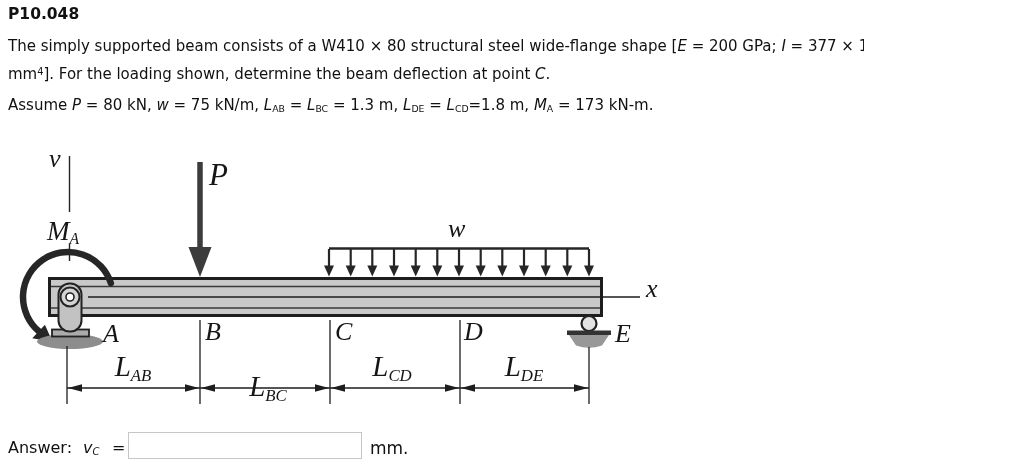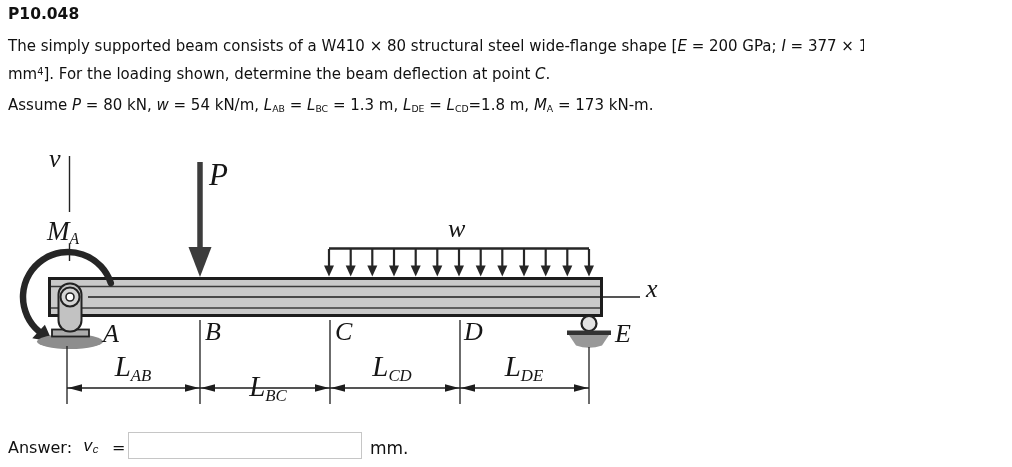--- a/index.html
+++ b/index.html
@@ -31,41 +31,41 @@
   .lbl-a   { left:103px; top:321px; font-size:26px; }
   .lbl-b   { left:205px; top:319px; font-size:26px; }
   .lbl-c   { left:335px; top:319px; font-size:26px; }
   .lbl-d   { left:464px; top:319px; font-size:26px; }
   .lbl-e   { left:615px; top:321px; font-size:26px; }
   .lbl-dim { top:352px; font-size:29px; transform:translateX(-50%); }
   .lbl-lab { left:133px; } .lbl-lbc { left:268px;margin-top:20px; }
   .lbl-lcd { left:392px; } .lbl-lde { left:524px; }
   
   .ans-prefix { left:8px;  top:438px; font-size:16px; color:#111; }
-  .ans-var    { left:83px; top:438px; font-size:16px; color:#111; font-style:italic;font-family:Liberation Mono, monospace; }
+  .ans-var    { left:83px; top:438px; font-size:16px; color:#111; font-style:italic; }
   .ans-eq     { left:112px; top:438px; font-size:16px; color:#111; }
   .ans-unit   { left:370px; top:438px; font-size:17px; color:#111; }
   .ans-input {
     position:absolute; left:128px; top:432px; width:234px; height:27px;
     border:1px solid #c6c6c6; background:#fff; font-size:14px; padding:0 6px;
     font-family:"DejaVu Sans","Liberation Sans",sans-serif;
   }
   svg.diagram { position:absolute; left:0; top:0; }
 </style>
 </head>
 <body>
 
 <div id="page">
 
   <div class="abs prob-id">P10.048</div>
 
   <div class="abs statement"><span>The simply supported beam consists of a W410 × 80 structural steel wide-flange shape [</span><i>E</i><span> = 200 GPa; </span><i>I</i><span> = 377 × 10</span><sup>6</sup><br><span>mm</span><sup>4</sup><span>]. For the loading shown, determine the beam deflection at point </span><i>C</i><span>.</span>
   </div>
 
-  <div class="abs assume"><span>Assume </span><i>P</i><span> = 80 kN, </span><i>w</i><span> = 54 kN/m, </span><i>L</i><sub>AB</sub><span> = </span><i>L</i><sub>BC</sub><span> = 1.3 m, </span><i>L</i><sub>DE</sub><span> = </span><i>L</i><sub>CD</sub><span>=1.8 m, </span><i>M</i><sub>A</sub><span> = 173 kN-m.</span>
+  <div class="abs assume"><span>Assume </span><i>P</i><span> = 80 kN, </span><i>w</i><span> = 75 kN/m, </span><i>L</i><sub>AB</sub><span> = </span><i>L</i><sub>BC</sub><span> = 1.3 m, </span><i>L</i><sub>DE</sub><span> = </span><i>L</i><sub>CD</sub><span>=1.8 m, </span><i>M</i><sub>A</sub><span> = 173 kN-m.</span>
   </div>
 
   <svg class="diagram" width="1012" height="467" viewBox="0 0 1012 467">
 
     <g stroke="#222" stroke-width="1.4">
       <line x1="69.5" y1="156" x2="69.5" y2="212"></line>
       <line x1="69.5" y1="244" x2="69.5" y2="261"></line>
     </g>
 
     <g>

